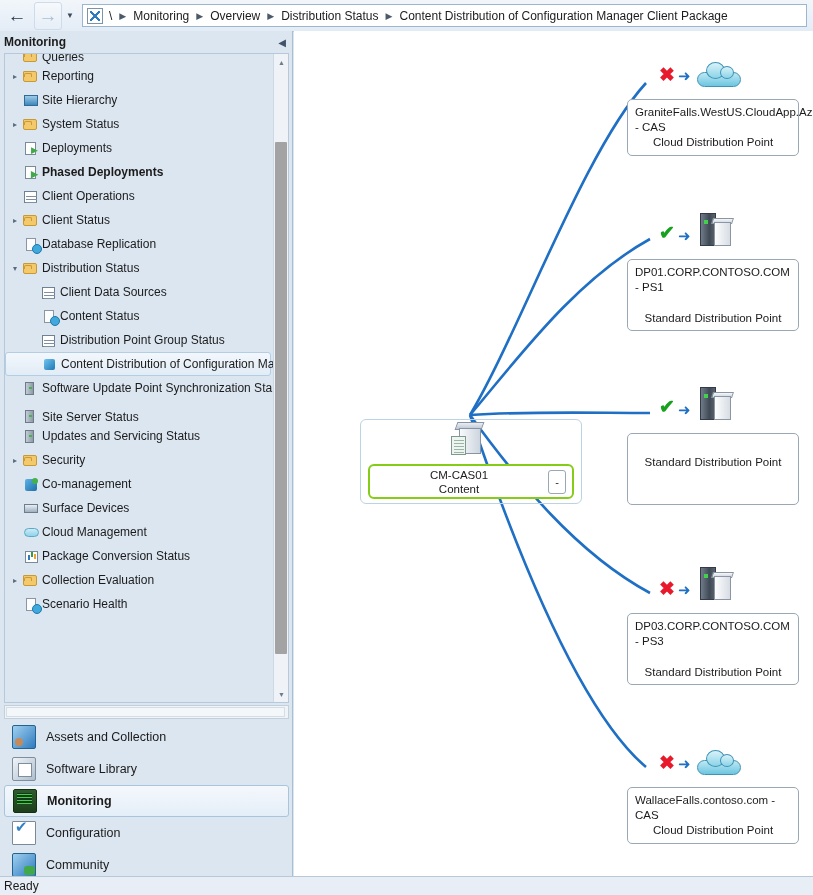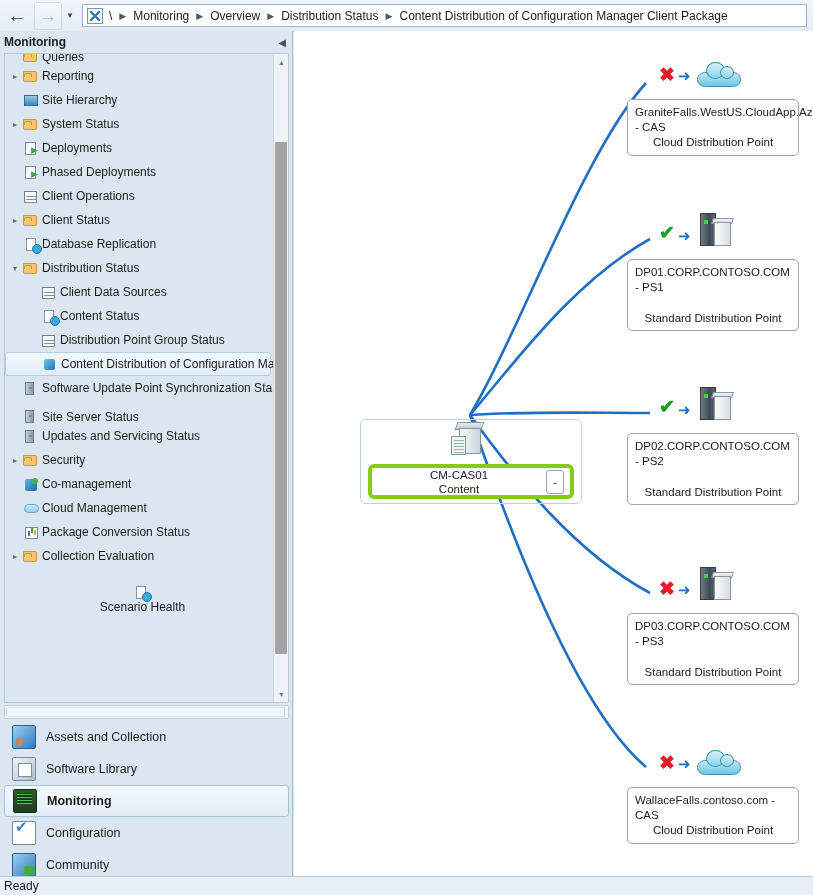--- a/index.html
+++ b/index.html
@@ -355,21 +355,21 @@
 
   
   #srcnode {
     position:absolute; left: 66px; top: 388px; width: 222px; height: 85px;
     border: 1px solid #bcd3e6; border-radius: 6px;
     background: rgba(255,255,255,0.0);
     box-sizing:border-box;
   }
   #srcbox {
     position:absolute; left: 7px; top: 44px; width: 206px; height: 35px;
-    background:#ffffff; border:4px solid #84cc16; border-radius:6px;
+    background:#ffffff; border:2px solid #84cc16; border-radius:6px;
     box-sizing:border-box;
     display:flex; align-items:center;
   }
   #srctext { flex:1; text-align:center; }
   #srctext div { font-size:11.5px; color:#1b1b1b; line-height:14px; }
   #collapsebtn {
     width:16px; height:22px; margin-right:6px;
     border:1px solid #9aa7b4; border-radius:3px;
     background:#ffffff; display:flex; align-items:center; justify-content:center;
     font-size:11px; color:#2a2a2a;
@@ -448,21 +448,21 @@
             </span>
             <span class="tlabel">System Status</span>
           </div>
           <div class="tnode" style="padding-left: 2px;">
             <span class="twist"></span>
             <span class="tico">
               <span class="ic-deploy" style="position: absolute; box-sizing: border-box;"></span>
             </span>
             <span class="tlabel">Deployments</span>
           </div>
-          <div class="tnode" style="padding-left: 2px;">
+          <div class="tnode" style="padding-left: 2px; font-weight: bold;">
             <span class="twist"></span>
             <span class="tico">
               <span class="ic-deploy" style="position: absolute; box-sizing: border-box;"></span>
             </span>
             <span class="tlabel">Phased Deployments</span>
           </div>
           <div class="tnode" style="padding-left: 2px;">
             <span class="twist"></span>
             <span class="tico">
               <span class="ic-grid" style="position: absolute; box-sizing: border-box;"></span>
@@ -549,39 +549,46 @@
           <div class="tnode" style="padding-left: 2px;">
             <span class="twist"></span>
             <span class="tico">
               <span class="ic-plug" style="position: absolute; box-sizing: border-box;"></span>
             </span>
             <span class="tlabel">Co-management</span>
           </div>
           <div class="tnode" style="padding-left: 2px;">
             <span class="twist"></span>
             <span class="tico">
+              <span class="ic-laptop" style="position: absolute; box-sizing: border-box;"></span>
+            </span>
+            <span class="tlabel">Surface Devices</span>
+          </div>
+          <div class="tnode" style="padding-left: 2px;">
+            <span class="twist"></span>
+            <span class="tico">
               <span class="ic-cloud" style="position: absolute; box-sizing: border-box;"></span>
             </span>
             <span class="tlabel">Cloud Management</span>
           </div>
           <div class="tnode" style="padding-left: 2px;">
             <span class="twist"></span>
             <span class="tico">
               <span class="ic-chart" style="position: absolute; box-sizing: border-box;"></span>
             </span>
             <span class="tlabel">Package Conversion Status</span>
           </div>
           <div class="tnode" style="padding-left: 2px;">
             <span class="twist">▸</span>
             <span class="tico">
               <span class="ic-folder" style="position: absolute; box-sizing: border-box;"></span>
             </span>
             <span class="tlabel">Collection Evaluation</span>
           </div>
-          <div class="tnode" style="padding-left: 2px; flex-direction: column;">
+          <div class="tnode" style="padding-left: 2px;">
             <span class="twist"></span>
             <span class="tico">
               <span class="ic-doc" style="position: absolute; box-sizing: border-box;"></span>
             </span>
             <span class="tlabel">Scenario Health</span>
           </div>
         </div>
 
       <div id="tree-vscroll">
         <div class="sb-arrow">▲</div>
@@ -676,21 +683,20 @@
 
     <div class="dnode" style="left:333px; top:364px;">
       <span class="statusmark ok" style="left:32px; top:2px;">✔</span>
       <span class="arrowglyph" style="left:51px; top:7px;">➜</span>
       <div class="g-dp" style="left:70px; top:-8px;">
         <div class="tower"></div>
           <div class="pkglid"></div>
           <div class="pkg"></div>
       </div>
       <div class="dbox" style="position:absolute; left:0px; top:38px; width:172px; height:72px;">
-        <div class="dname">DP02.CORP.CONTOSO.COM - PS2</div>
         <div class="dtype" style="margin-top:16px;">Standard Distribution Point</div>
       </div>
     </div>
 
     <div class="dnode" style="left:333px; top:544px;">
       <span class="statusmark err" style="left:32px; top:4px;">✖</span>
       <span class="arrowglyph" style="left:51px; top:7px;">➜</span>
       <div class="g-dp" style="left:70px; top:-8px;">
         <div class="tower"></div>
           <div class="pkglid"></div>

